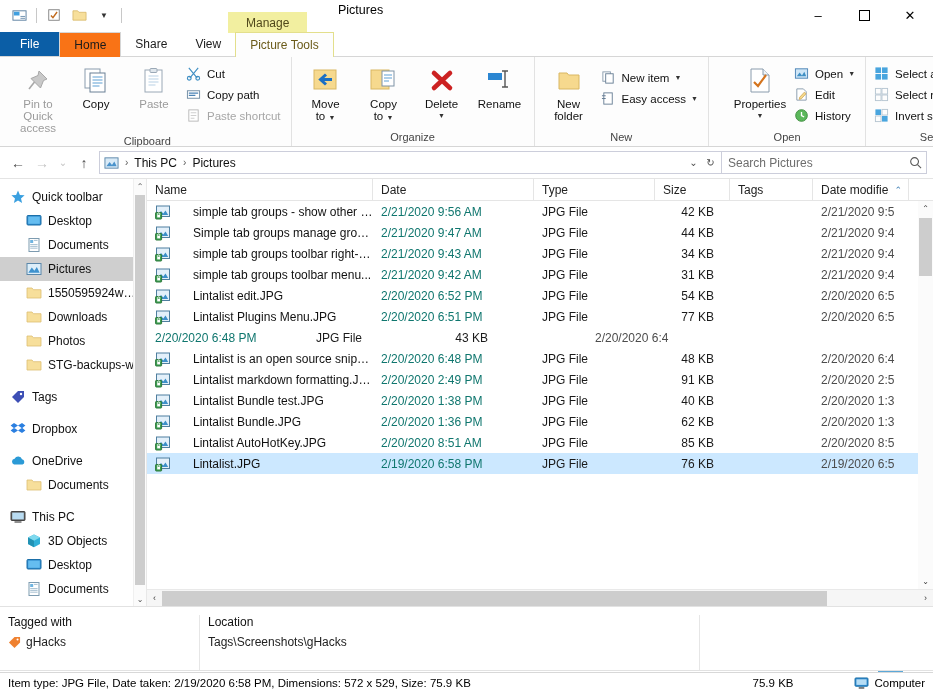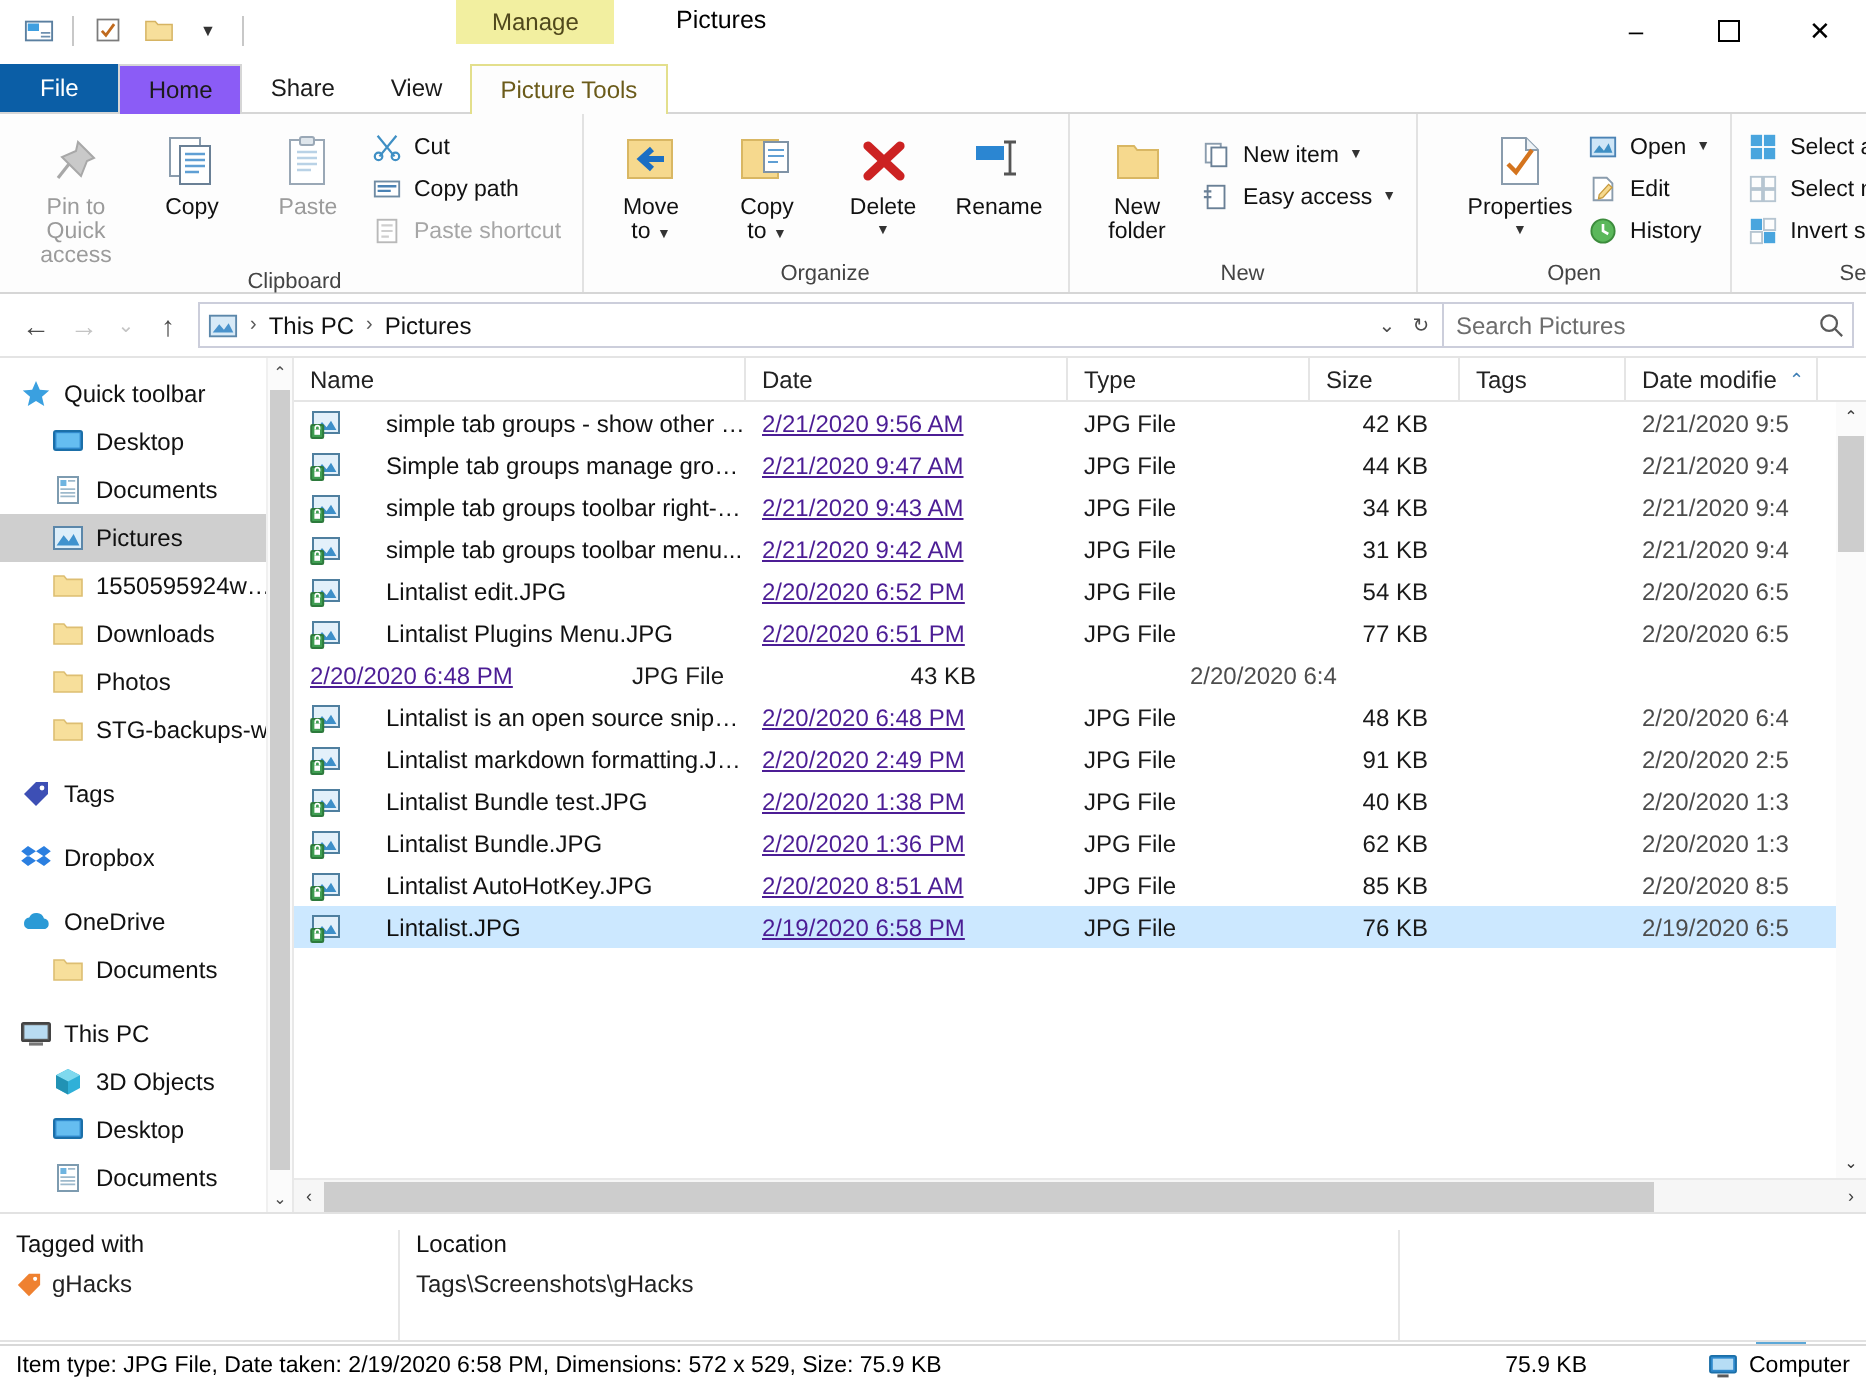--- a/index.html
+++ b/index.html
@@ -39,21 +39,21 @@
   }
   .qat .qicon {
     width: 22px; height: 22px;
     display: flex; align-items: center; justify-content: center;
   }
   .qat .sep {
     width: 1px; height: 15px; background: #c8c8c8; margin: 0 3px;
   }
   .contextual-wrap {
     position: absolute;
-    left: 228px; top: 0;
+    left: 228px; top: 12px;
     display: flex;
     align-items: center;
     border-radius: 10px;
   }
   .contextual-title {
     background: #F2EFA0;
     color: #50481c;
     height: 22px;
     line-height: 22px;
     padding: 0 18px;
@@ -103,21 +103,21 @@
     cursor: default;
     white-space: nowrap;
   }
   .tab.file {
     background: #0b5ea6;
     color: #fff;
     padding: 0 20px;
     font-weight: normal;
   }
   .tab.active {
-    background: #8b5cf6;
+    background: #f97316;
     border-left: 1px solid #d6d6d6;
     border-right: 1px solid #d6d6d6;
     border-top: 1px solid #d6d6d6;
     position: relative;
     top: 1px;
     height: 25px;
     line-height: 24px;
   }
   .tab.contextual {
     background: #fdfdfd;
@@ -340,21 +340,21 @@
     display: flex;
     align-items: center;
     font-size: 12px;
     color: #111;
     cursor: default;
     white-space: nowrap;
   }
   .row.selected { background: #cce8ff; }
   .row .c-name { display: flex; align-items: center; gap: 22px; padding-left: 8px; overflow: hidden; }
   .row .c { padding-left: 8px; overflow: hidden; text-overflow: ellipsis; }
-  .row .c-date { color: #4c1d95; text-decoration: underline; }
+  .row .c-date { color: #0f766e; }
   .row .c-type { color: #1a1a1a; }
   .row .c-size { text-align: right; padding-right: 16px; color: #1a1a1a; }
   .row .c-tags { }
   .row .c-dm { color: #4c4c4c; }
   .nm { overflow: hidden; text-overflow: ellipsis; white-space: nowrap; }
 
   
   .vscroll {
     position: absolute;
     right: 0; top: 0; bottom: 0;

